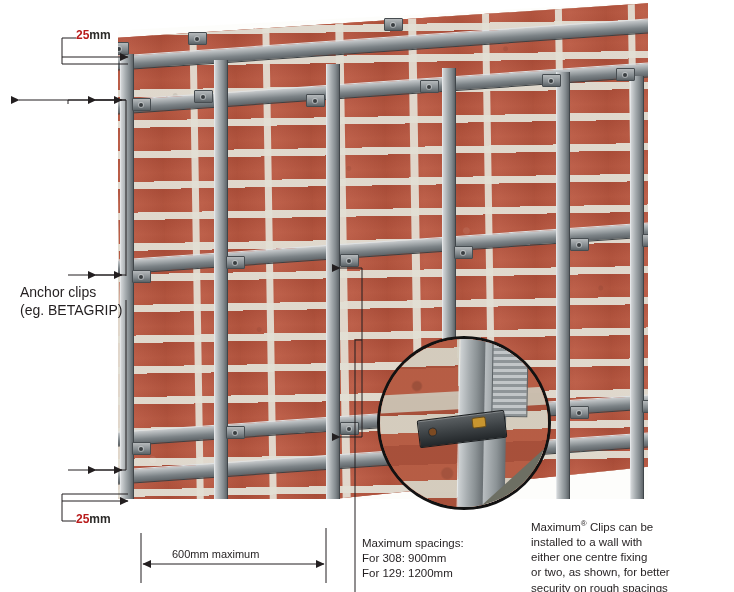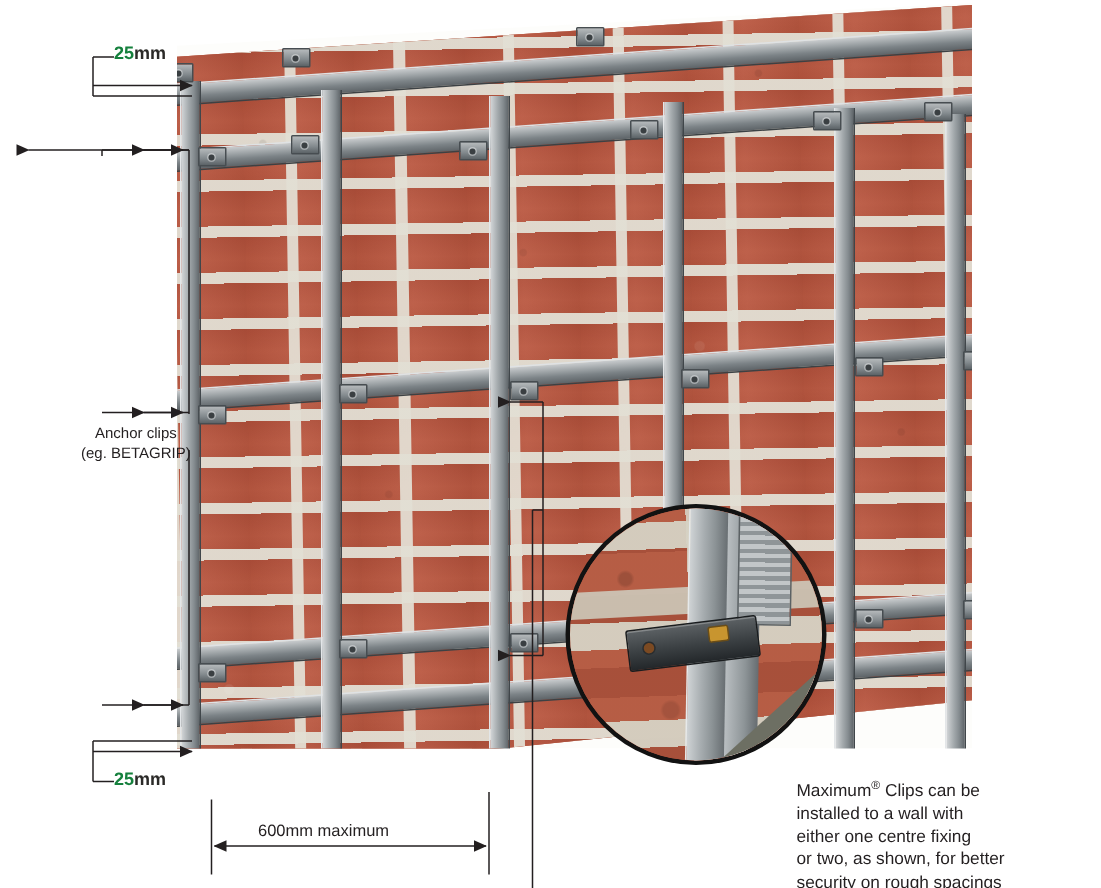--- a/index.html
+++ b/index.html
@@ -104,24 +104,24 @@
      background:#ffffff;clip-path:polygon(100% 0,100% 6%,6% 100%,0 100%);transform:rotate(-2deg);}
   #detail .dmortar{position:absolute;left:0;top:52px;width:100%;height:18px;
      background:rgba(205,201,186,.9);transform:rotate(-3deg);}
 
   
   #anno{position:absolute;left:0;top:0;width:734px;height:592px;pointer-events:none;}
 
   
   .lbl{position:absolute;font-size:11.5px;line-height:1.32;color:#231f20;white-space:pre;}
   .lbl.mm{font-size:12px;font-weight:bold;color:#2b2a28;}
-  .lbl.mm .num{color:#15803d;}
+  .lbl.mm .num{color:#b91c1c;}
   #lbl-25-top{left:76px;top:28px;}
   #lbl-25-bot{left:76px;top:512px;}
-  #lbl-anchor{left:54px;top:283px;font-size:10px;text-align:center;}
+  #lbl-anchor{left:20px;top:283px;font-size:14px;}
   #lbl-spacing{left:362px;top:536px;font-size:11.5px;}
   #lbl-betagrip{left:531px;top:519px;font-size:11.5px;}
   .sup{font-size:8px;vertical-align:super;}
 </style>
 </head>
 <body>
 
 <div id="stage">
 
   <div id="photo">
@@ -238,20 +238,23 @@
     </g>
   </svg>
 
   <div class="lbl mm" id="lbl-25-top"><span class="num">25</span><span>mm</span></div>
 
   <div class="lbl mm" id="lbl-25-bot"><span class="num">25</span><span>mm</span></div>
 
   <div class="lbl" id="lbl-anchor">Anchor clips
 (eg. BETAGRIP)</div>
 
+  <div class="lbl" id="lbl-spacing">Maximum spacings:
+For 308: 900mm
+For 129: 1200mm</div>
 
   <div class="lbl" id="lbl-betagrip"><span>Maximum</span><span class="sup">®</span><span> Clips can be
 installed to a wall with
 either one centre fixing
 or two, as shown, for better
 security on rough spacings</span></div>
 
   <div class="lbl" style="left:172px;top:547px;font-size:11px;">600mm maximum</div>
 
 </div>

